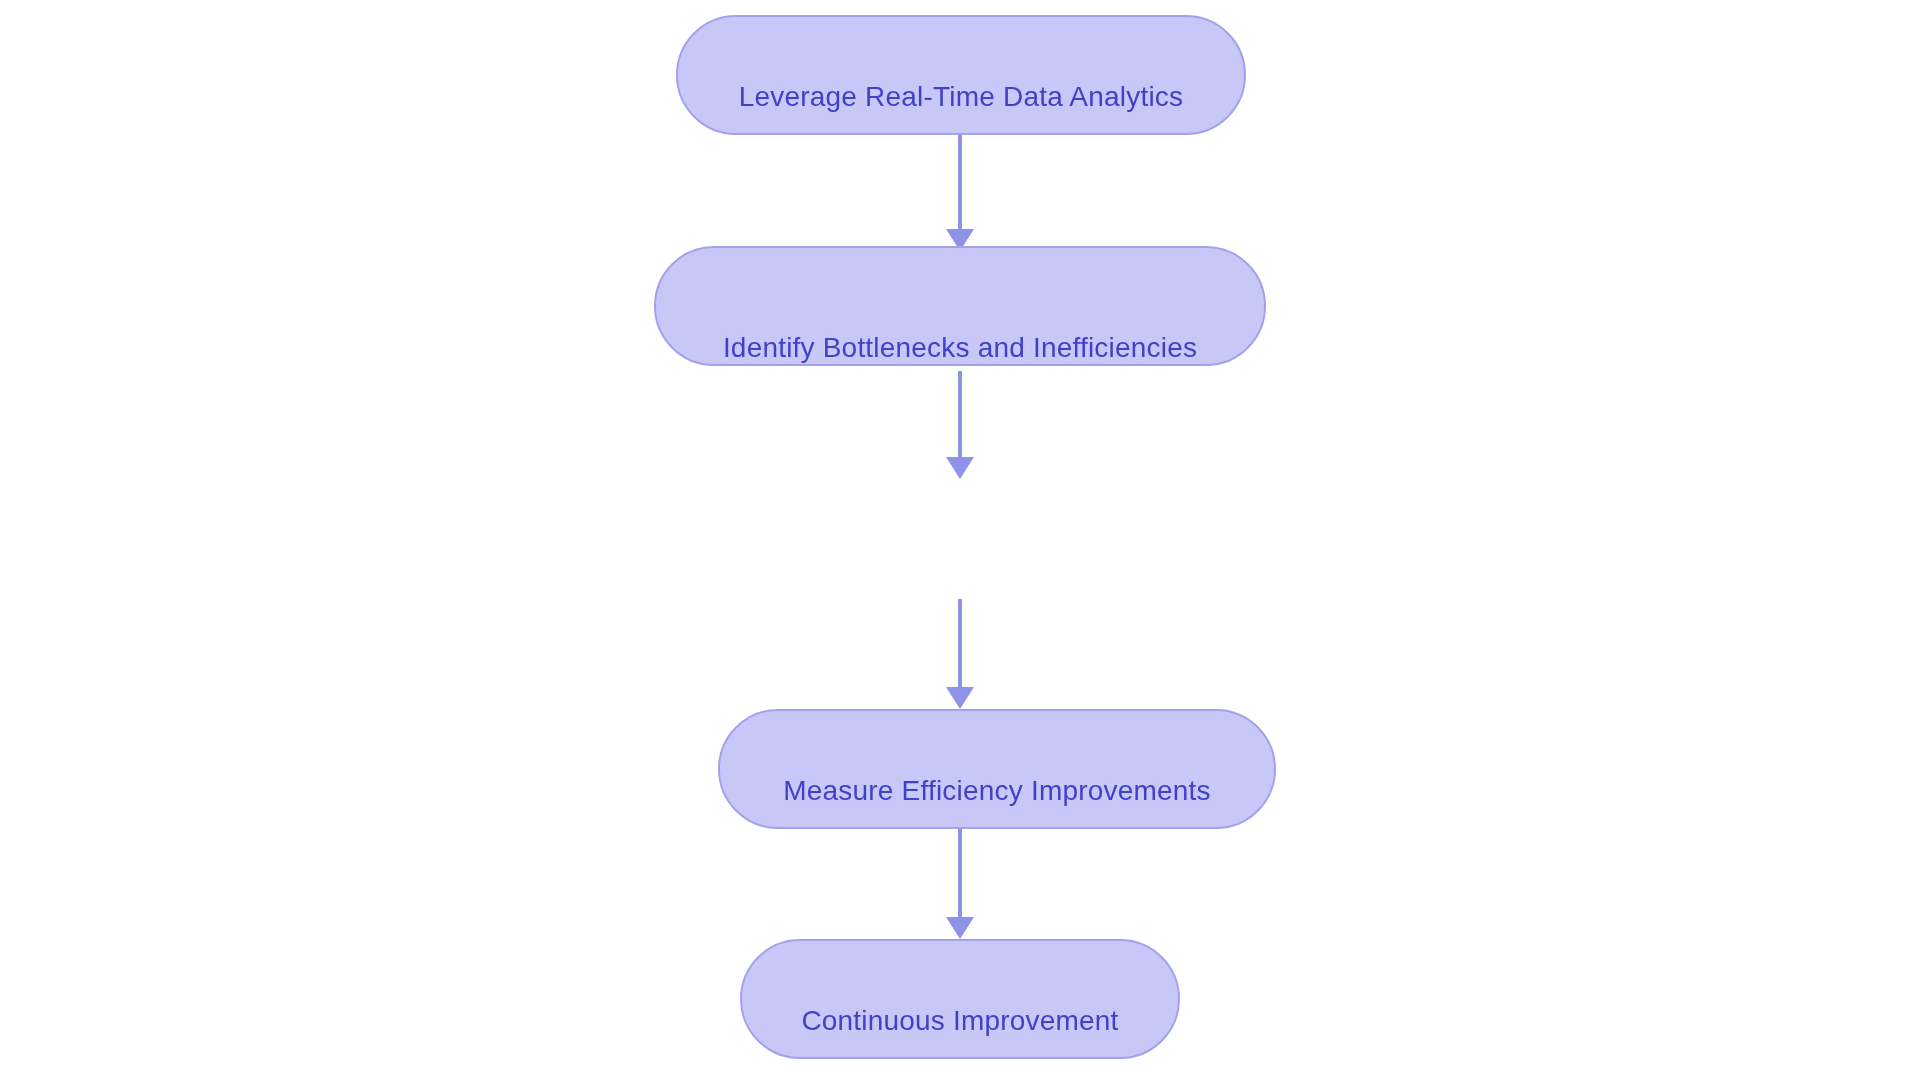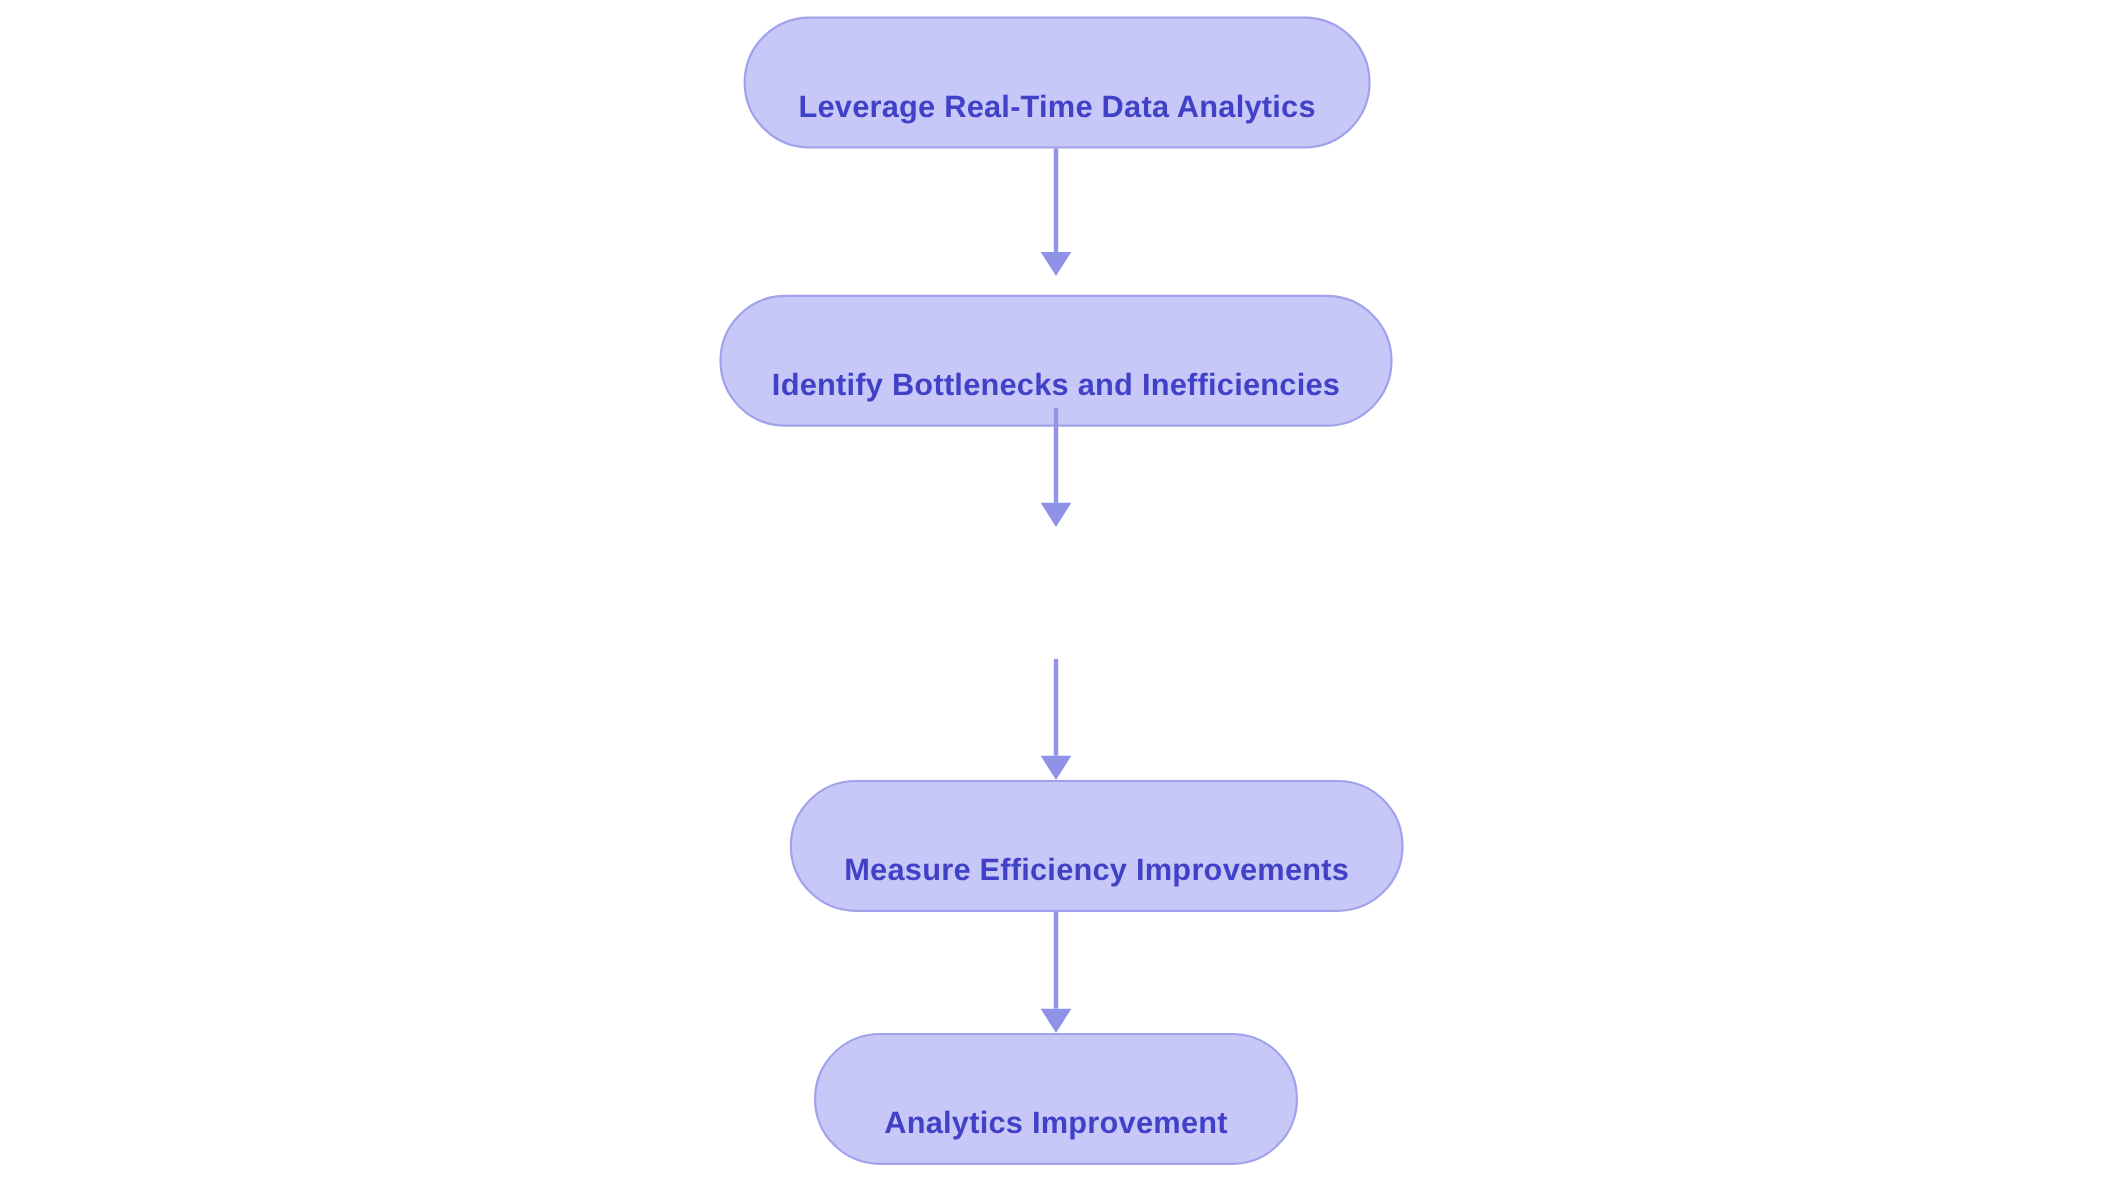--- a/index.html
+++ b/index.html
@@ -33,27 +33,27 @@
     border-radius: 60px;
     background: var(--fill);
     border: 2px solid var(--border);
     display: flex;
     align-items: center;
     justify-content: center;
   }
   .node-label {
     color: var(--text);
     font-size: 28px;
-    font-weight: 700;
+    font-weight: 400;
     letter-spacing: 0.2px;
     white-space: nowrap;
     margin-top: 44px;
   }
   .node1 { left: 676px; top: 15px;  width: 570px; }
-  .node2 { left: 654px; top: 268px; width: 612px; }
+  .node2 { left: 654px; top: 246px; width: 612px; align-items: flex-end; }
   .node3 { left: 701px; top: 479px; width: 518px; }
   .node4 { left: 718px; top: 709px; width: 558px; }
   .node5 { left: 740px; top: 939px; width: 440px; }
   .arrow {
     position: absolute;
     left: 946px;
     width: 28px;
     display: flex;
     flex-direction: column;
     align-items: center;
@@ -108,16 +108,16 @@
   <div class="node node4">
     <span class="node-label">Measure Efficiency Improvements</span>
   </div>
 
   <div class="arrow arrow4">
     <div class="arrow-shaft"></div>
     <div class="arrow-head"></div>
   </div>
 
   <div class="node node5">
-    <span class="node-label">Analytics Improvement</span>
+    <span class="node-label">Continuous Improvement</span>
   </div>
 
 </div>
 
 </body></html>

